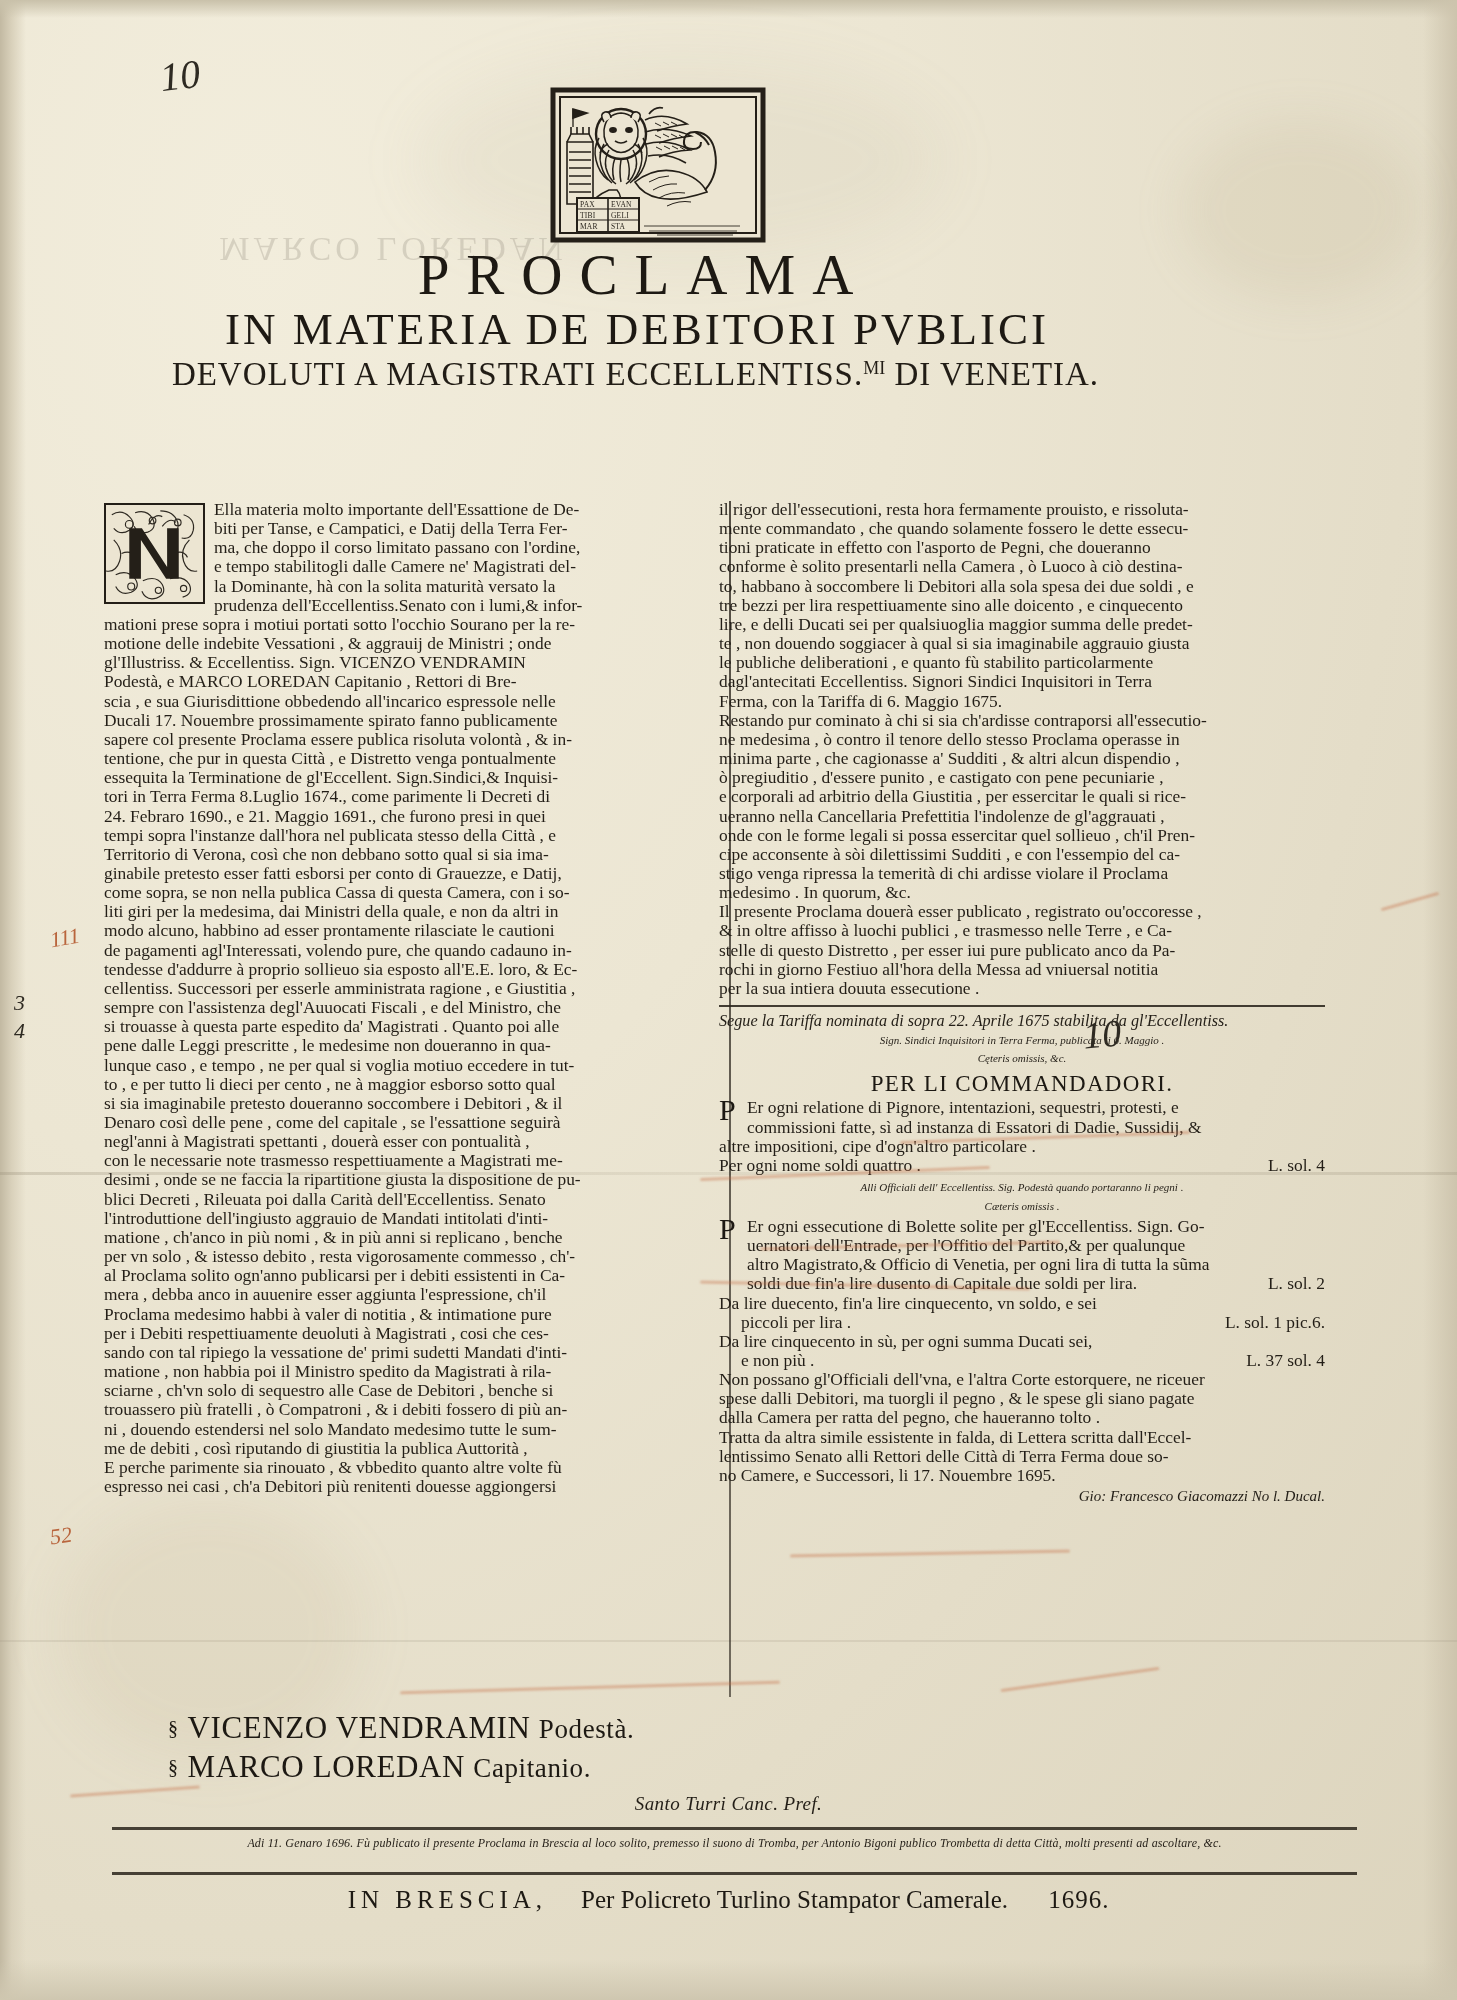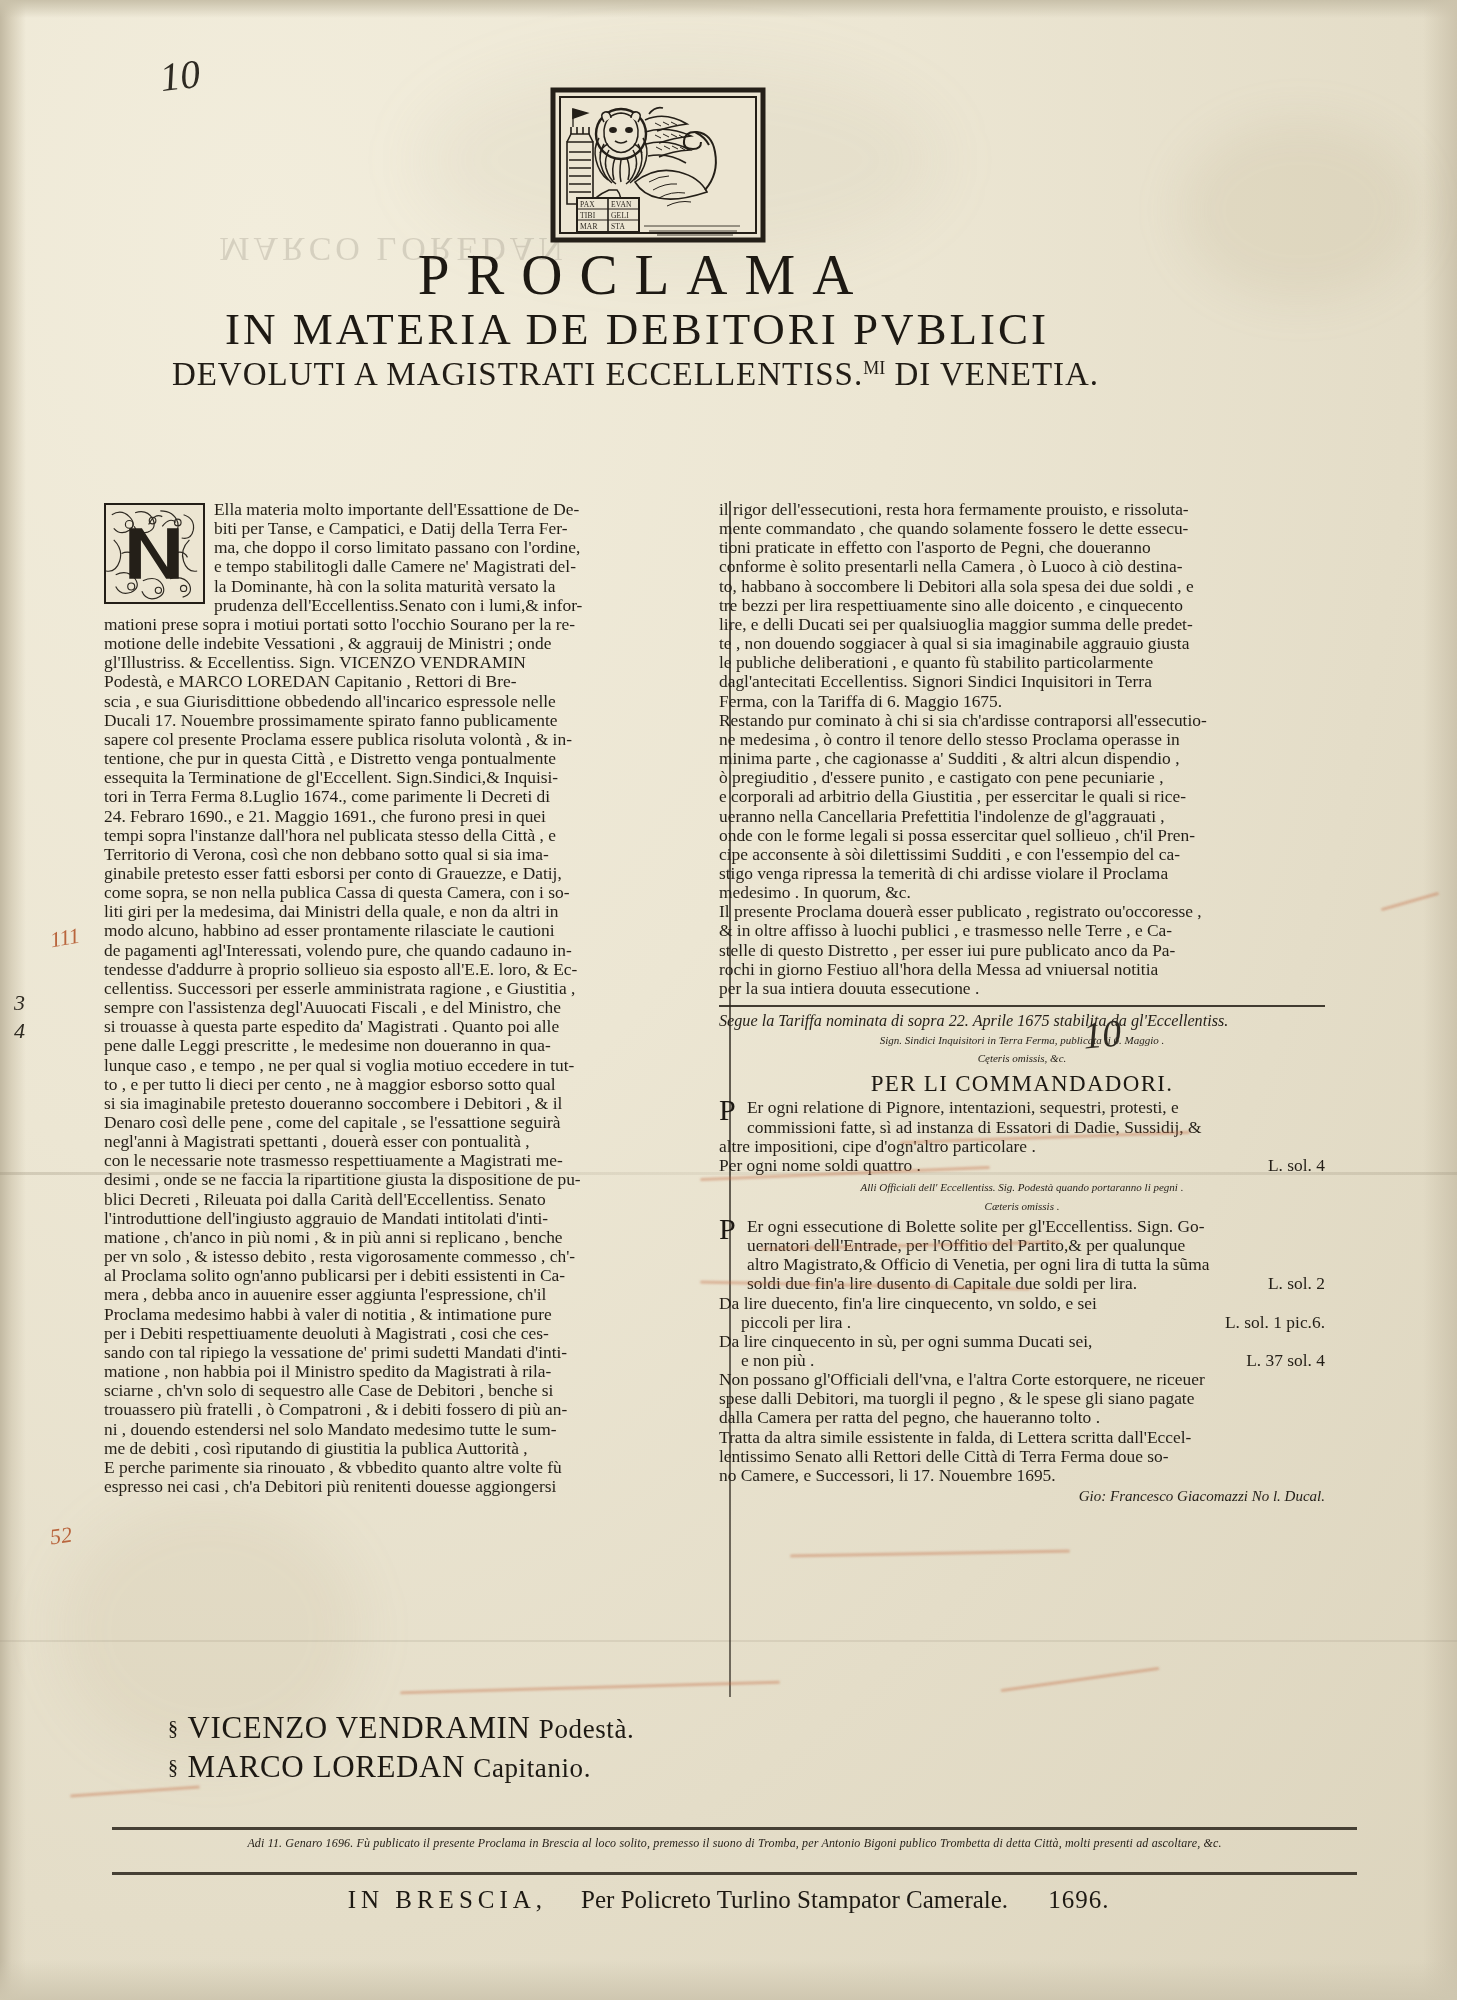--- a/index.html
+++ b/index.html
@@ -417,20 +417,21 @@
   <div id="sigs">
     <div class="sigline">
       <span class="para">§</span><span>VICENZO VENDRAMIN</span>
       <span class="rolename">Podestà.</span>
     </div>
     <div class="sigline">
       <span class="para">§</span><span>MARCO LOREDAN</span>
       <span class="rolename">Capitanio.</span>
     </div>
   </div>
+  <div id="canc">Santo Turri Canc. Pref.</div>
 
   <div id="ruleA"></div>
   <div id="publ">Adi 11. Genaro 1696. Fù publicato il presente Proclama in Brescia al loco solito, premesso il suono di Tromba, per Antonio Bigoni publico Trombetta di detta Città, molti presenti ad ascoltare, &amp;c.</div>
   <div id="ruleB"></div>
   <div id="imprint">
     <span class="city">IN BRESCIA,</span><span>Per Policreto Turlino Stampator Camerale.</span><span class="yr">1696.</span>
   </div>
 
   <div class="hand" style="left:160px;top:52px;font-size:40px;transform:rotate(-7deg);">10</div>
   <div class="hand" style="left:1083px;top:1012px;font-size:38px;transform:rotate(-5deg);">10</div>

